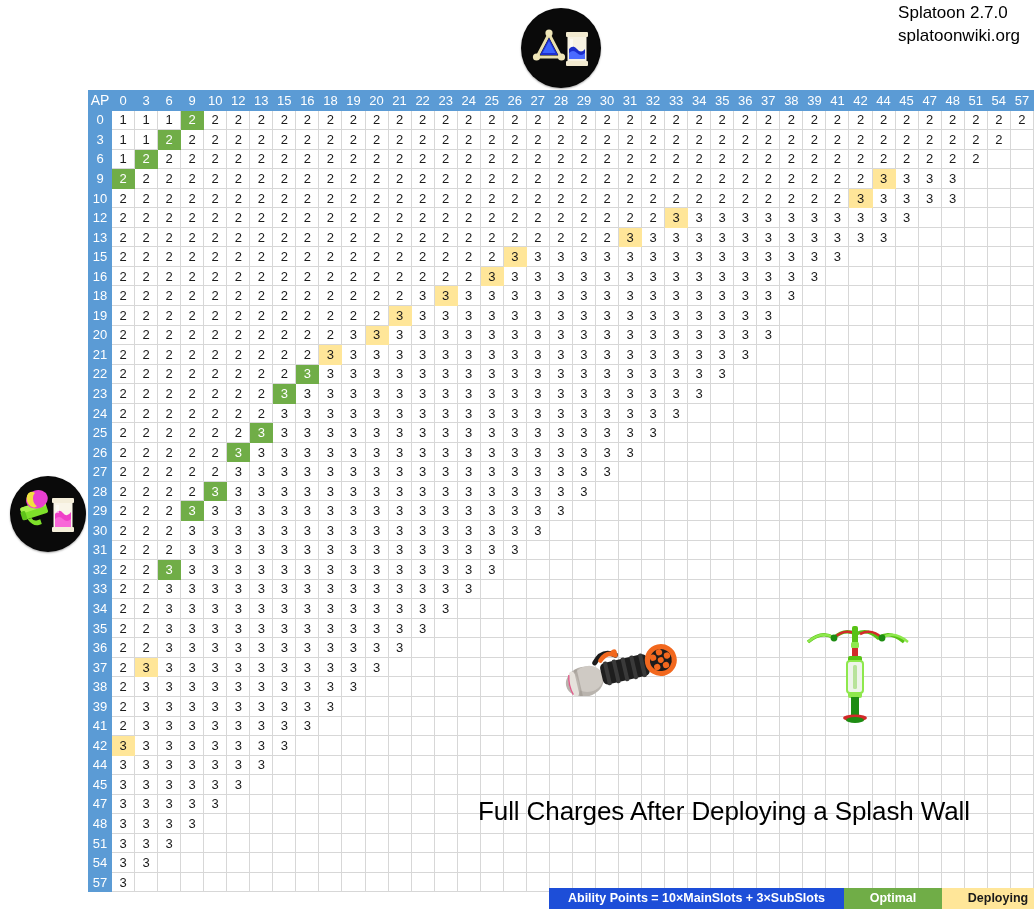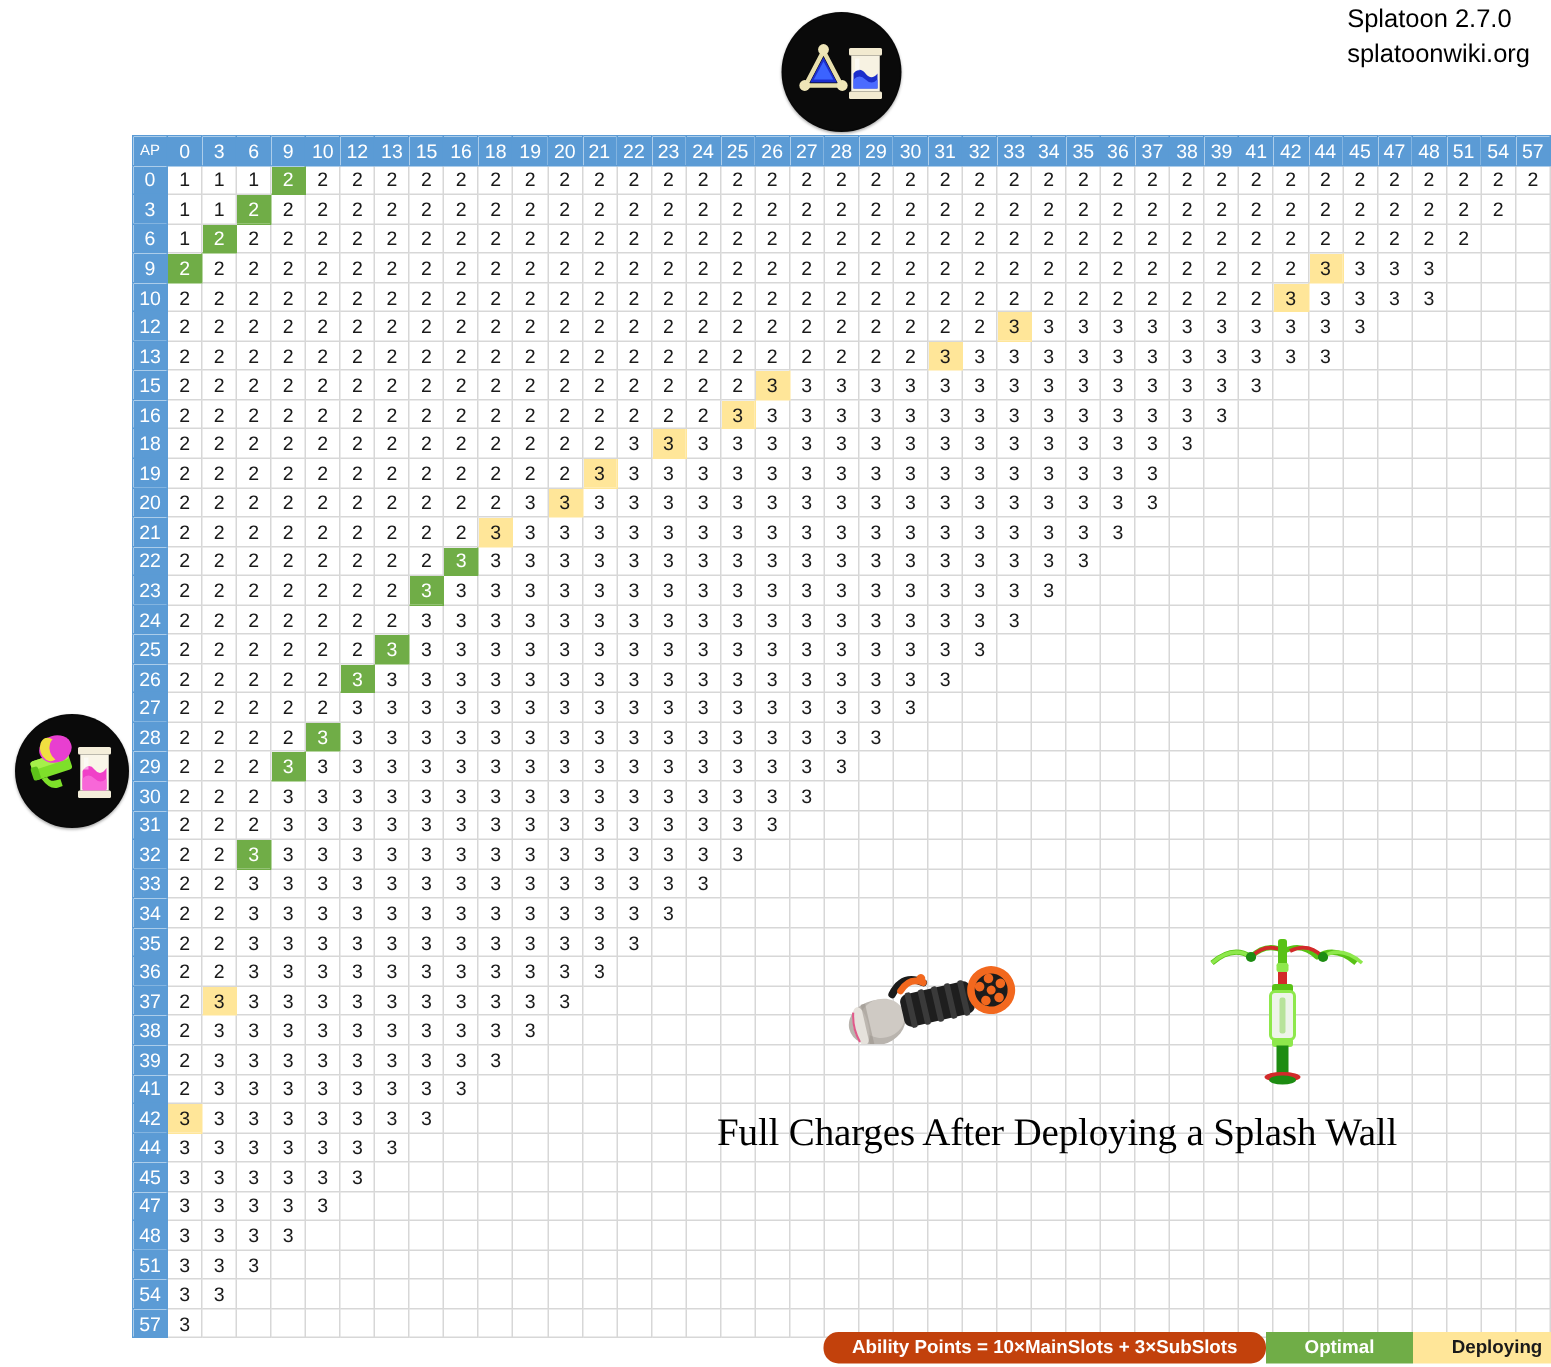--- a/index.html
+++ b/index.html
@@ -48,44 +48,43 @@
     box-sizing:border-box;
     background:#ffffff;
     overflow:hidden;
   }
   #grid th{
     background:#5b9bd5;
     color:#ffffff;
     font-weight:normal;
     border:1px solid #5b9bd5;
   }
-  #grid th.corner{font-size:10px;}
+  #grid th.corner{font-size:14px;}
   #grid td.empty{background:#ffffff;color:transparent;}
   #grid td.optimal{background:#70ad47;color:#ffffff;border-color:#70ad47;}
   #grid td.suboptimal{background:#ffe699;color:#1a1a1a;border-color:#ffe699;}
   
   #weapon-splatling{position:absolute;left:560px;top:634px;width:132px;height:62px;}
   #weapon-brella{position:absolute;left:800px;top:618px;width:112px;height:112px;}
   
   #chart-title{
-    position:absolute;left:478px;top:740px;
+    position:absolute;left:478px;top:796px;
     font-size:26px;color:#000;
     white-space:nowrap;
     letter-spacing:-.1px;
-    font-family:Liberation Serif, serif;
   }
   
   #legend{
     position:absolute;left:549px;top:888px;
     display:flex;height:21px;
     font-size:12.5px;font-weight:bold;
     line-height:21px;
   }
   #legend .seg{height:21px;display:flex;align-items:center;justify-content:center;}
-  #legend .formula{background:#c2410c;color:#ffffff;width:295px;border-radius:10px;}
+  #legend .formula{background:#1d4ed8;color:#ffffff;width:295px;}
   #legend .opt{background:#70ad47;color:#ffffff;width:98px;}
   #legend .subopt{background:#ffe699;color:#1a1a1a;width:112px;}
 </style>
 </head>
 <body>
 
 <div id="version-block">
   <div>Splatoon 2.7.0</div>
   <div>splatoonwiki.org</div>
 </div>

